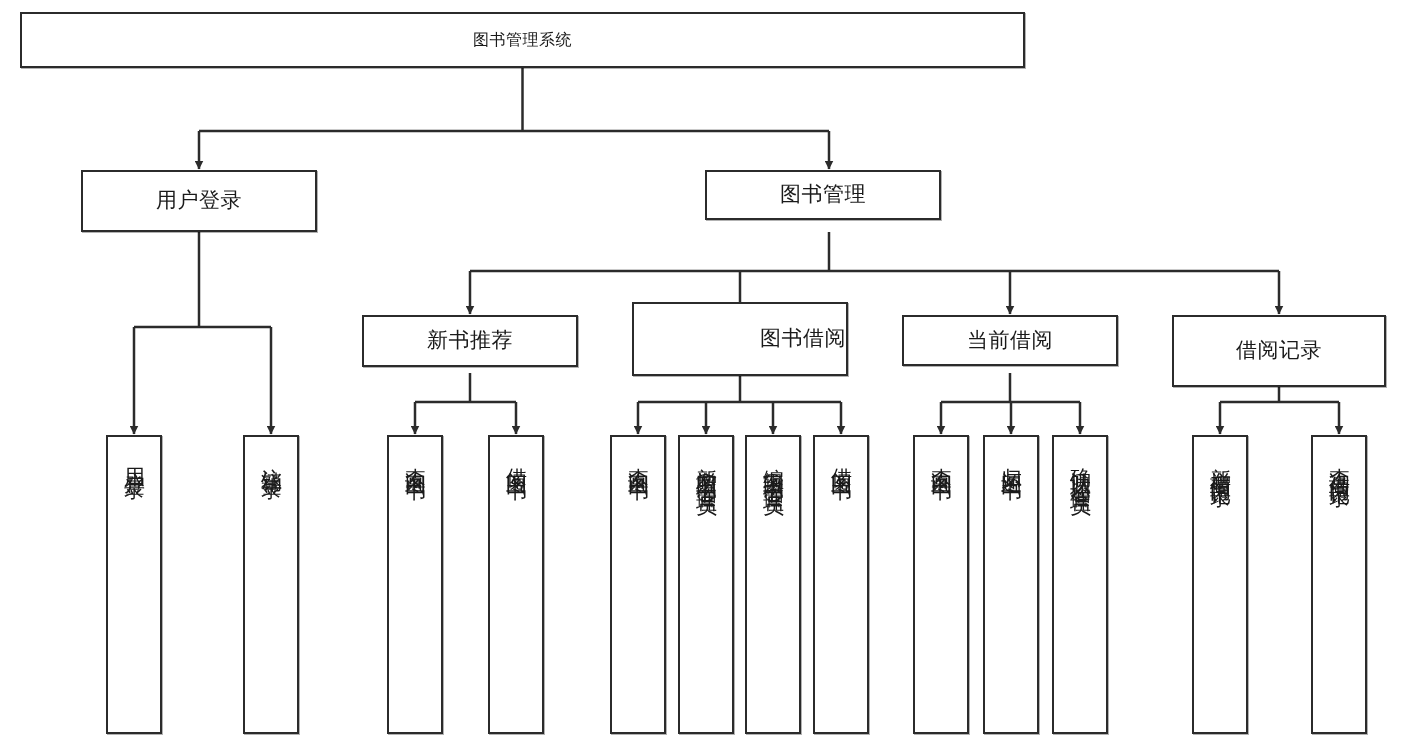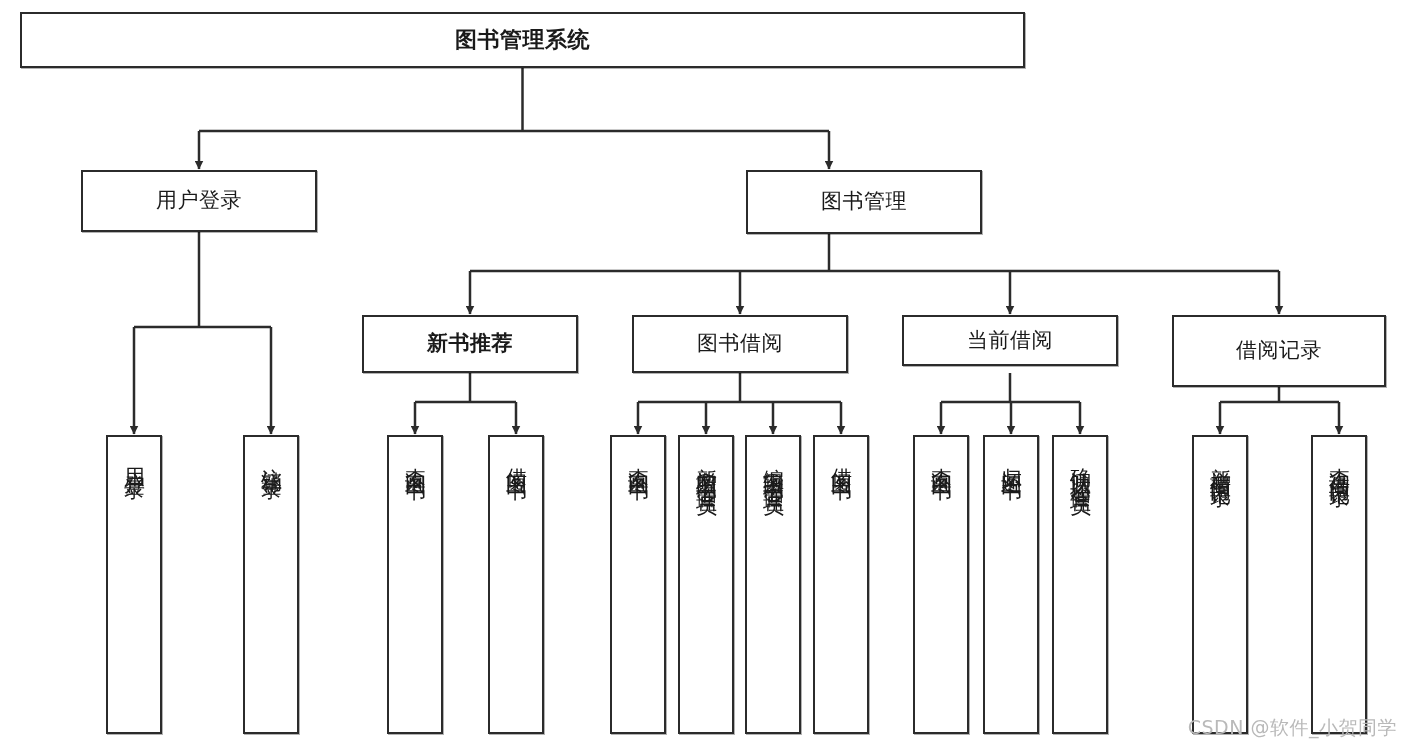--- a/index.html
+++ b/index.html
@@ -42,22 +42,21 @@
     text-align: center;
     line-height: 1.22;
     white-space: pre;
   }
   
   .node.horiz .label {
     font-size: 21px;
     letter-spacing: 0.5px;
   }
   .node.root .label {
-    font-size: 22px;
-    font-weight: bold;
+    font-size: 16px;
   }
   
   .node.vert {
     align-items: flex-start;
     justify-content: center;
     padding-top: 14px;
   }
   .node.vert .label {
     writing-mode: vertical-rl;
     text-orientation: upright;
@@ -127,27 +126,27 @@
       </g>
   </svg>
 
   <div id="nodes-layer">
       <div class="node horiz root" style="left: 20px; top: 12px; width: 1005px; height: 56px;">
         <span class="label">图书管理系统</span>
       </div>
       <div class="node horiz" style="left: 81px; top: 170px; width: 236px; height: 62px;">
         <span class="label">用户登录</span>
       </div>
-      <div class="node horiz" style="left: 746px; top: 170px; width: 236px; height: 64px;">
+      <div class="node horiz" style="left: 705px; top: 170px; width: 236px; height: 50px;">
         <span class="label">图书管理</span>
       </div>
-      <div class="node horiz" style="left: 362px; top: 315px; width: 216px; height: 58px; font-weight: bold;">
+      <div class="node horiz" style="left: 362px; top: 315px; width: 216px; height: 52px;">
         <span class="label">新书推荐</span>
       </div>
-      <div class="node horiz" style="left: 632px; top: 315px; width: 216px; height: 58px;">
+      <div class="node horiz" style="left: 632px; top: 302px; width: 216px; height: 74px; justify-content: flex-end;">
         <span class="label">图书借阅</span>
       </div>
       <div class="node horiz" style="left: 902px; top: 315px; width: 216px; height: 51px;">
         <span class="label">当前借阅</span>
       </div>
       <div class="node horiz" style="left: 1172px; top: 315px; width: 214px; height: 72px;">
         <span class="label">借阅记录</span>
       </div>
       <div class="node vert" style="left: 106px; top: 435px; width: 56px; height: 299px;">
         <span class="label">用户登录</span>
@@ -183,14 +182,13 @@
         <span class="label">确认归还（管理员）</span>
       </div>
       <div class="node vert" style="left: 1192px; top: 435px; width: 56px; height: 299px;">
         <span class="label">新增借阅记录</span>
       </div>
       <div class="node vert" style="left: 1311px; top: 435px; width: 56px; height: 299px;">
         <span class="label">查询借阅记录</span>
       </div>
     </div>
 
-  <div id="watermark">CSDN @软件_小贺同学</div>
 </div>
 
 </body></html>

